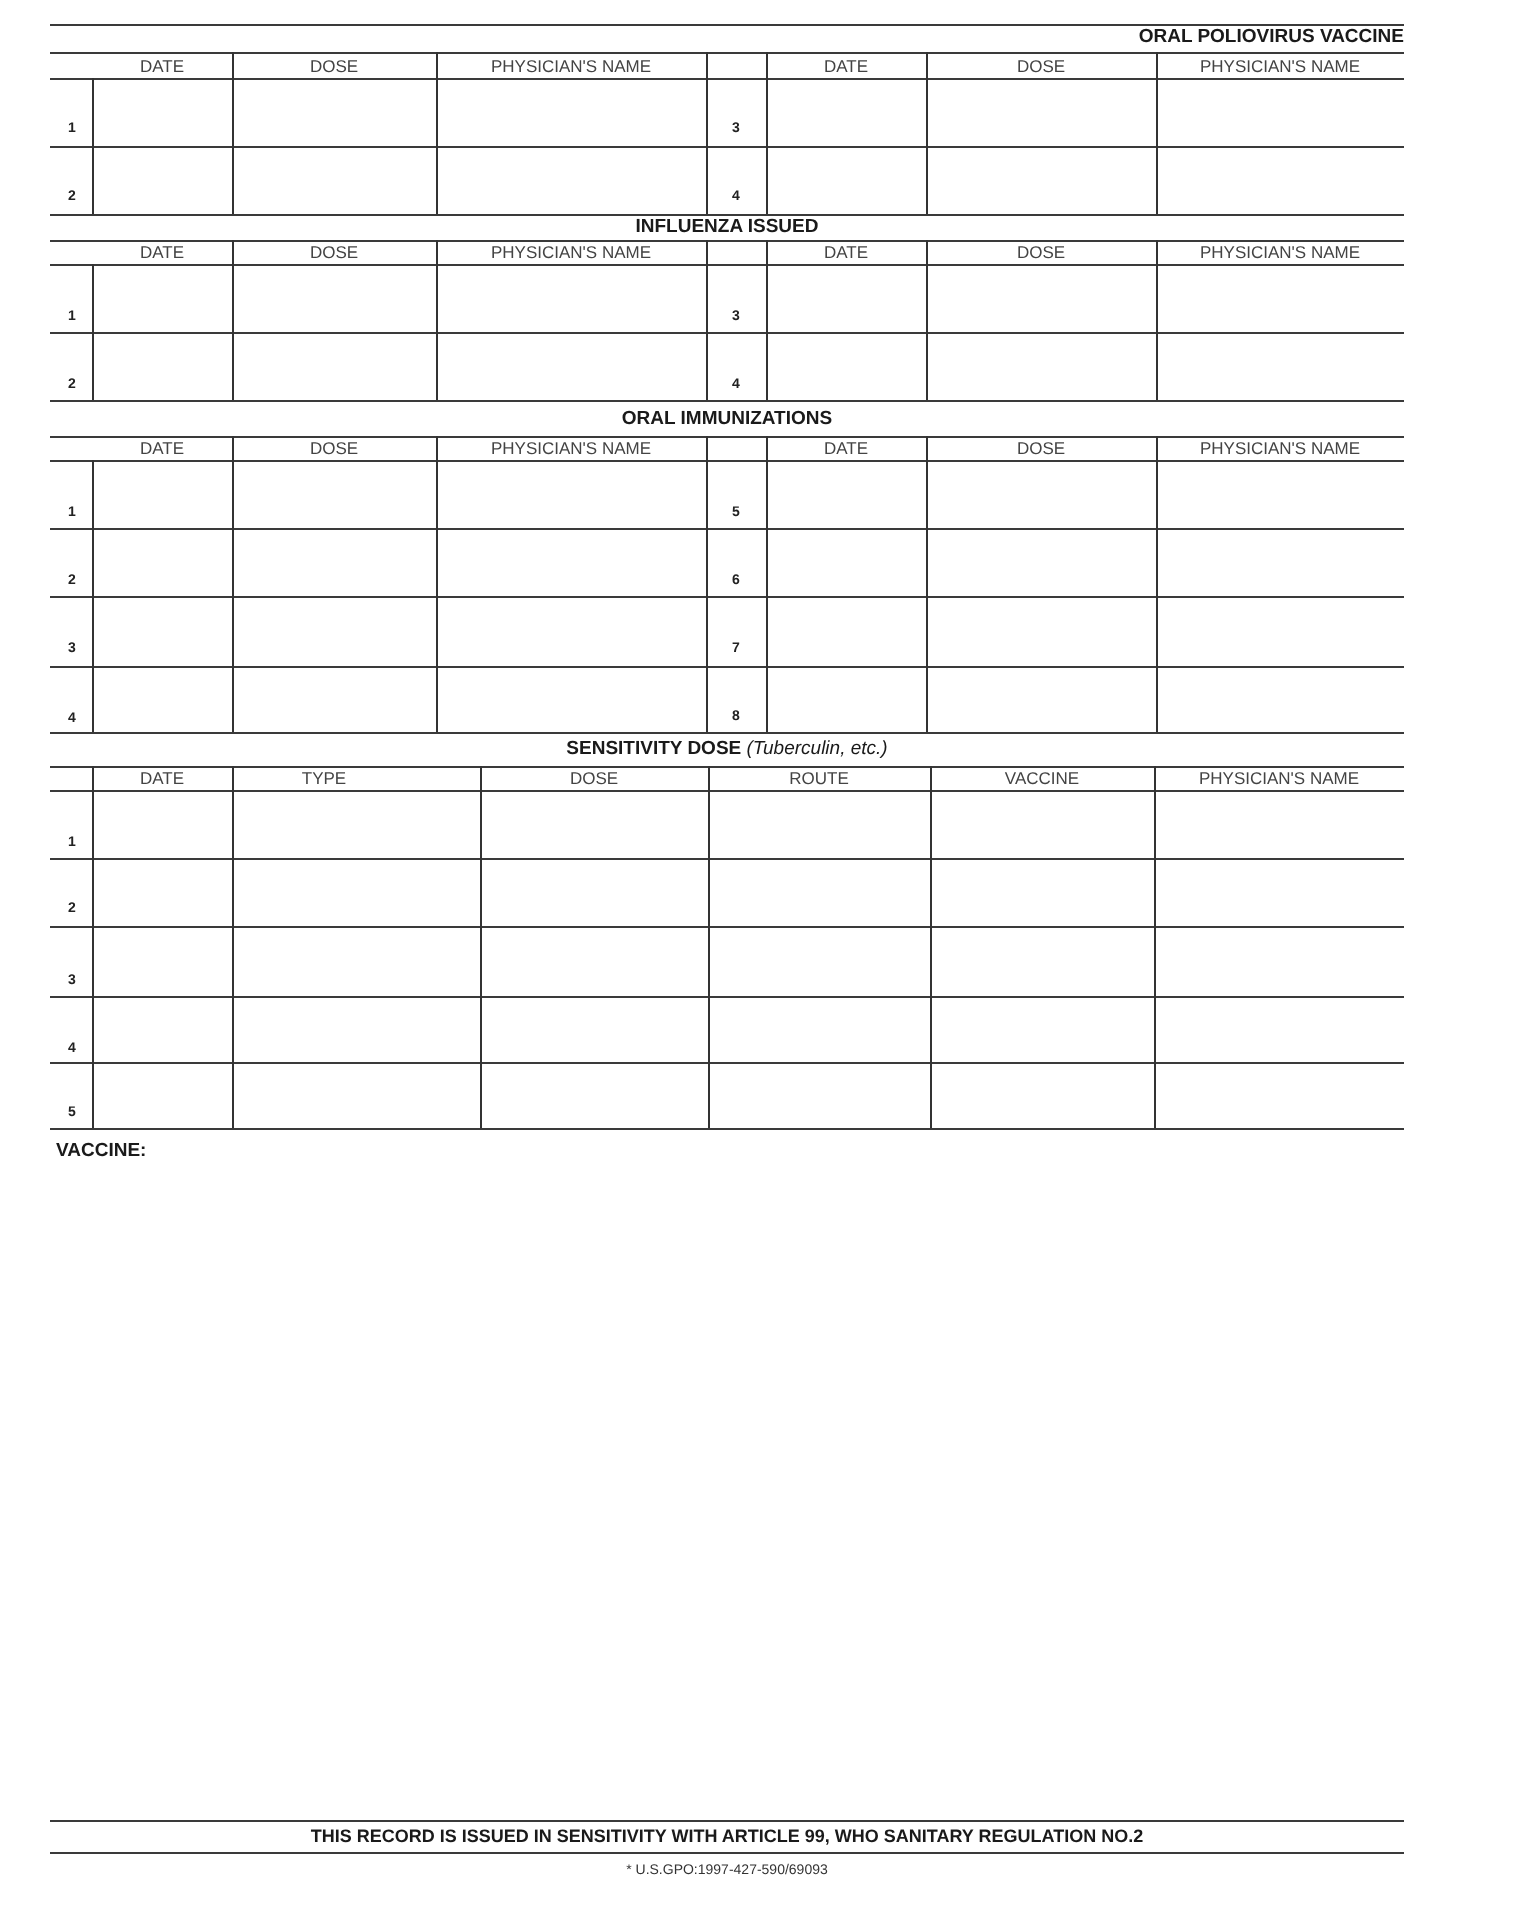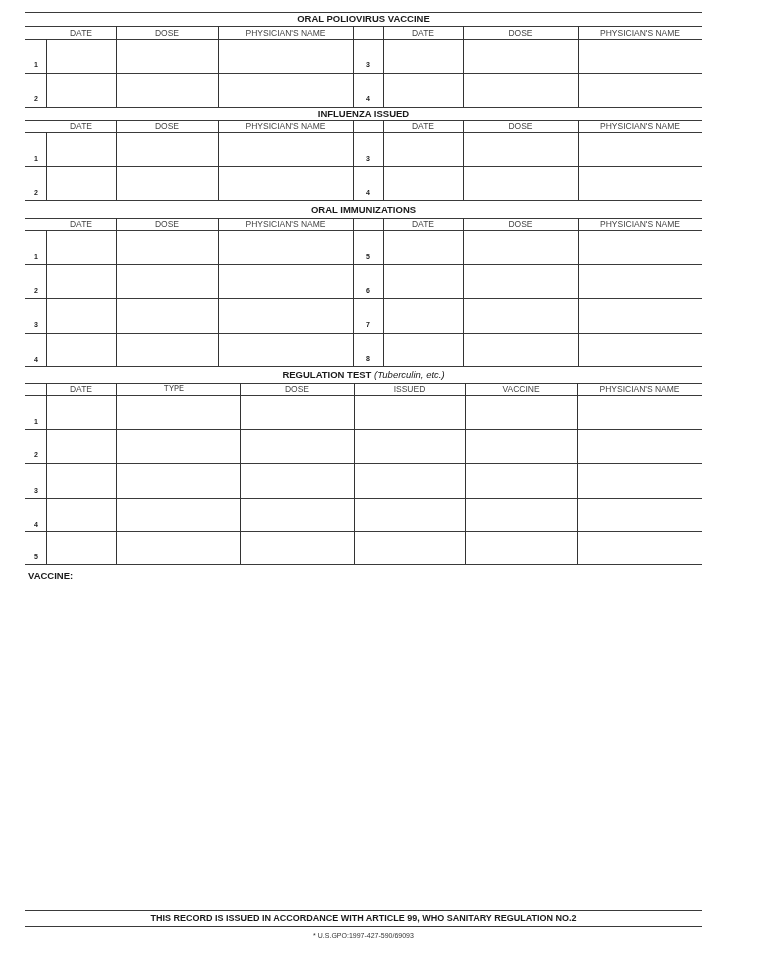--- a/index.html
+++ b/index.html
@@ -17,21 +17,21 @@
   .remarks-area { position: absolute; left: 25px; top: 584px; width: 677px; height: 320px; }
   .footer-text { position: absolute; left: 25px; width: 677px; top: 913px; text-align: center;
                  font-weight: bold; font-size: 9px; color: #1a1a1a; }
   .gpo { position: absolute; left: 25px; width: 677px; top: 932px; text-align: center; font-size: 7px; color: #333; }
 </style>
 </head>
 <body>
 
 <div>
   <div class="hline" style="top:12px;"></div>
-  <div class="sec-title" style="top:13px;">ORAL POLIOVIRUS VACCINE</div>
+  <div class="sec-title" style="top:13px;text-align:right;">ORAL POLIOVIRUS VACCINE</div>
   <div class="hline" style="top:26px;"></div>
   <div class="col-head" style="left:46px;width:70px;top:28px;">DATE</div>
   <div class="col-head" style="left:116px;width:102px;top:28px;">DOSE</div>
   <div class="col-head" style="left:218px;width:135px;top:28px;">PHYSICIAN'S NAME</div>
   <div class="col-head" style="left:383px;width:80px;top:28px;">DATE</div>
   <div class="col-head" style="left:463px;width:115px;top:28px;">DOSE</div>
   <div class="col-head" style="left:578px;width:124px;top:28px;">PHYSICIAN'S NAME</div>
   <div class="hline" style="top:39px;"></div>
   <div class="hline" style="top:73px;"></div>
   <div class="hline" style="top:107px;"></div>
@@ -148,26 +148,26 @@
   <div class="cell" style="left:579px;top:299px;width:122px;height:33px;"></div>
   <div class="cell" style="left:47px;top:334px;width:68px;height:31px;"></div>
   <div class="cell" style="left:117px;top:334px;width:100px;height:31px;"></div>
   <div class="cell" style="left:219px;top:334px;width:133px;height:31px;"></div>
   <div class="cell" style="left:384px;top:334px;width:78px;height:31px;"></div>
   <div class="cell" style="left:464px;top:334px;width:113px;height:31px;"></div>
   <div class="cell" style="left:579px;top:334px;width:122px;height:31px;"></div>
 </div>
 
 <div>
-  <div class="sec-title" style="top:369px;"><span>REGULATION TEST</span> <i>(Tuberculin, etc.)</i></div>
+  <div class="sec-title" style="top:369px;"><span>SENSITIVITY DOSE</span> <i>(Tuberculin, etc.)</i></div>
   <div class="hline" style="top:383px;"></div>
   <div class="col-head" style="left:46px;width:70px;top:384px;">DATE</div>
-  <div class="col-head" style="left:112px;width:124px;top:384px;font-family:Liberation Mono, monospace;">TYPE</div>
+  <div class="col-head" style="left:100px;width:124px;top:384px;">TYPE</div>
   <div class="col-head" style="left:240px;width:114px;top:384px;">DOSE</div>
-  <div class="col-head" style="left:354px;width:111px;top:384px;">ISSUED</div>
+  <div class="col-head" style="left:354px;width:111px;top:384px;">ROUTE</div>
   <div class="col-head" style="left:465px;width:112px;top:384px;">VACCINE</div>
   <div class="col-head" style="left:577px;width:125px;top:384px;">PHYSICIAN'S NAME</div>
   <div class="hline" style="top:395px;"></div>
   <div class="hline" style="top:429px;"></div>
   <div class="hline" style="top:463px;"></div>
   <div class="hline" style="top:498px;"></div>
   <div class="hline" style="top:531px;"></div>
   <div class="hline" style="top:564px;"></div>
   <div class="vline" style="left:46px;top:383px;height:181px;"></div>
   <div class="vline" style="left:116px;top:383px;height:181px;"></div>
@@ -214,15 +214,15 @@
   <div class="cell" style="left:241px;top:532px;width:112px;height:31px;"></div>
   <div class="cell" style="left:355px;top:532px;width:109px;height:31px;"></div>
   <div class="cell" style="left:466px;top:532px;width:110px;height:31px;"></div>
   <div class="cell" style="left:578px;top:532px;width:123px;height:31px;"></div>
 </div>
 
 <div class="remarks">VACCINE:</div>
 <div class="remarks-area"></div>
 
 <div class="hline" style="top:910px;"></div>
-<div class="footer-text">THIS RECORD IS ISSUED IN ACCORDANCE WITH ARTICLE 99, WHO SANITARY REGULATION NO.2</div>
+<div class="footer-text">THIS RECORD IS ISSUED IN SENSITIVITY WITH ARTICLE 99, WHO SANITARY REGULATION NO.2</div>
 <div class="hline" style="top:926px;"></div>
 <div class="gpo">* U.S.GPO:1997-427-590/69093</div>
 
 </body></html>

